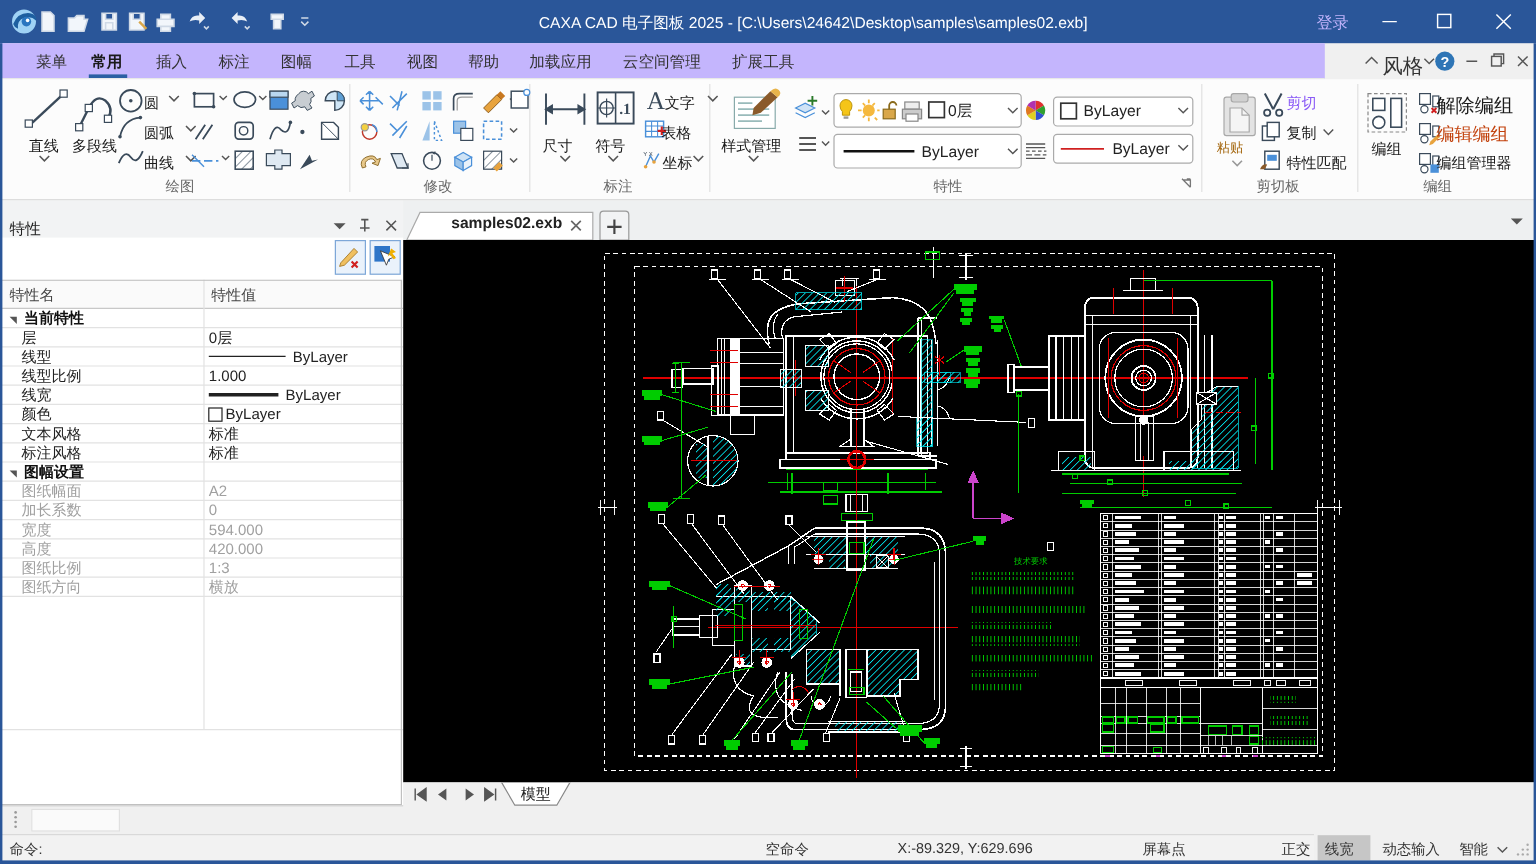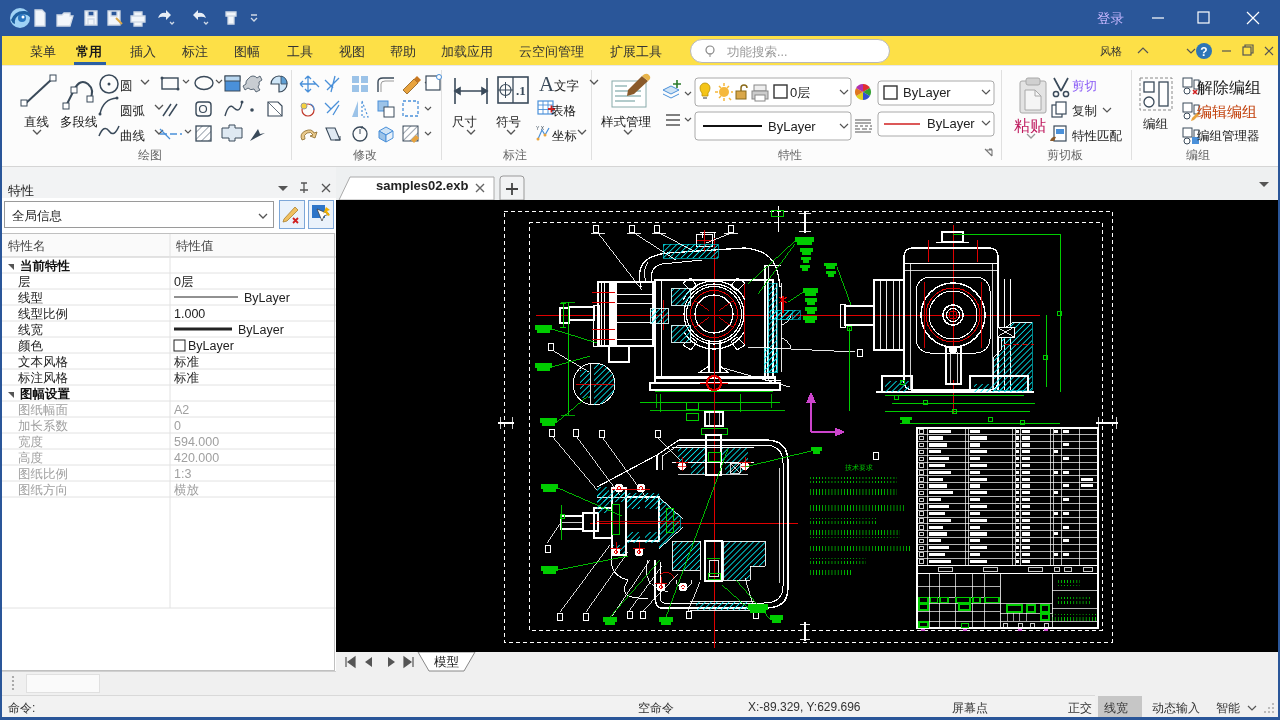--- a/index.html
+++ b/index.html
@@ -1,17 +1,17 @@
 <!DOCTYPE html>
 <html><head><meta charset="utf-8"><style>
 *{margin:0;padding:0;box-sizing:border-box}
 html,body{width:1280px;height:720px;overflow:hidden;font-family:"Liberation Sans",sans-serif;position:relative;background:#f0f0f0}
 .abs{position:absolute}
 .titlebar{left:0;top:0;width:1280px;height:36px;background:#2a5699;color:#fff}
-.menubar{left:0;top:36px;width:1280px;height:30px;background:#fde047;border-bottom:1px solid #e8e8e8}
+.menubar{left:0;top:36px;width:1104px;height:30px;background:#c4b5fd;border-bottom:1px solid #e8e8e8}
 .ribbon{left:0;top:66px;width:1280px;height:101px;background:#fcfcfc;border-bottom:1px solid #d5d5d5}
 .gsep{position:absolute;top:4px;bottom:6px;width:1px;background:#e0e0e0}
 .glabel{position:absolute;bottom:2px;font-size:12px;color:#666;width:120px;text-align:center}
 .tabstrip{left:336px;top:167px;width:944px;height:33px;background:#eef0f1}
 .panel{left:0;top:167px;width:336px;height:504px;background:#f2f3f4}
 .canvas{left:336px;top:200px;width:944px;height:452px;background:#000}
 .mtabs{left:336px;top:652px;width:944px;height:43px;background:#f0f0f0}
 .statusbar{left:0;top:695px;width:1095px;height:22px;background:#f2f2f2;border-top:1px solid #d9d9d9;font-size:12px;color:#333}
 .bstrip{left:0;top:717px;width:1280px;height:3px;background:#2a5699}
 .t{position:absolute;white-space:nowrap}
@@ -30,58 +30,52 @@
 <path d="M78 3 h12 v14 h-12 z M81 3 v5 h6 v-5" fill="#f2f6fb" stroke="#cfd9e6"></path>
       <path d="M86 10 l6 6" stroke="#d9a74a" stroke-width="2"></path>
 <path d="M101 8 h14 v6 h-14 z M104 8 v-4 h8 v4 M104 14 v4 h8 v-4" fill="#f2f6fb" stroke="#cfd9e6"></path>
 <path d="M128 10 q2 -6 8 -5 l0 -3 5 5 -5 5 0 -3 q-5 -1 -8 1z" fill="#e8eef6" stroke="none"></path>
       <path d="M140 14 l2 2 2 -2" stroke="#cfd9e6"></path>
 <path d="M163 10 q-2 -6 -8 -5 l0 -3 -5 5 5 5 0 -3 q5 -1 8 1z" fill="#e8eef6" stroke="none" transform="translate(13,0)"></path>
       <path d="M174 14 l2 2 2 -2" stroke="#cfd9e6"></path>
 <path d="M196 4 h10 v4 h-10z M198 8 v8 h6 v-8" fill="#f2f6fb" stroke="#cfd9e6"></path>
 <path d="M221 7 h6 M221 10 l3 3 3 -3" stroke="#cfd9e6"></path>
 </svg>
+<div class="t" style="left:449px;top:10px;font-size:13px;color:#fff">CAXA CAD 电子图板 2025 - [C:\Users\24642\Desktop\samples\samples02.exb]</div>
 <div class="t" style="left:1097px;top:10px;font-size:13.5px;color:#c4b5fd">登录</div>
 <svg class="abs" style="left:1140px;top:0" width="140" height="36" viewBox="0 0 140 36" stroke="#fff" stroke-width="1.2" fill="none">
       <path d="M12 18 h12"></path>
       <rect x="58" y="12" width="11" height="11"></rect>
       <path d="M107 12 l12 12 M119 12 l-12 12"></path>
     </svg>
 </div>
 <div class="abs menubar">
 <div class="t" style="left:30px;top:7px;font-size:13px;color:#333">菜单</div>
 <div class="t" style="left:76px;top:7px;font-size:13px;color:#1a1a1a;font-weight:bold">常用</div>
 <div class="abs" style="left:74px;top:26px;width:32px;height:3px;background:#2b5fa3"></div>
 <div class="t" style="left:130px;top:7px;font-size:13px;color:#333">插入</div>
 <div class="t" style="left:182px;top:7px;font-size:13px;color:#333">标注</div>
 <div class="t" style="left:234px;top:7px;font-size:13px;color:#333">图幅</div>
 <div class="t" style="left:287px;top:7px;font-size:13px;color:#333">工具</div>
 <div class="t" style="left:339px;top:7px;font-size:13px;color:#333">视图</div>
 <div class="t" style="left:390px;top:7px;font-size:13px;color:#333">帮助</div>
 <div class="t" style="left:441px;top:7px;font-size:13px;color:#333">加载应用</div>
 <div class="t" style="left:519px;top:7px;font-size:13px;color:#333">云空间管理</div>
 <div class="t" style="left:610px;top:7px;font-size:13px;color:#333">扩展工具</div>
-<div class="abs" style="left:690px;top:3px;width:200px;height:24px;border:1px solid #b8b8b8;border-radius:12px;background:#fff">
-      <svg class="abs" style="left:12px;top:4px" width="14" height="16" viewBox="0 0 14 16" fill="none" stroke="#888" stroke-width="1.2">
-        <circle cx="7" cy="6" r="4"></circle>
-        <path d="M5.5 10 h3 M6 12 h2"></path>
-      </svg>
-      <div class="t" style="left:36px;top:4px;font-size:12.5px;color:#999">功能搜索...</div>
-    </div>
 <svg class="abs" style="left:1130px;top:0" width="150" height="30" viewBox="0 0 150 30" fill="none" stroke="#555" stroke-width="1.2">
       <path d="M8 17 l5 -5 5 5"></path>
       <path d="M57 13 l4 4 4 -4"></path>
       <circle cx="74" cy="15" r="8" fill="#2e75b6" stroke="none"></circle>
       <text x="74" y="20" font-size="12" font-weight="bold" fill="#fff" stroke="none" text-anchor="middle" font-family="Liberation Sans">?</text>
       <path d="M92 15 h9"></path>
       <rect x="113" y="11" width="8" height="8"></rect>
       <path d="M115 11 v-2 h8 v8 h-2"></path>
       <path d="M135 11 l8 8 M143 11 l-8 8"></path>
     </svg>
-<div class="t" style="left:1100px;top:8px;font-size:11px;color:#333">风格</div>
+<div class="t" style="left:1152px;top:8px;font-size:17px;color:#333">风格</div>
 </div>
 <div class="abs ribbon">
 <div class="gsep" style="left:291px"></div>
 <div class="gsep" style="left:441px"></div>
 <div class="gsep" style="left:591px"></div>
 <div class="gsep" style="left:1001px"></div>
 <div class="gsep" style="left:1131px"></div>
 <div class="glabel" style="left:90px">绘图</div>
 <div class="glabel" style="left:305px">修改</div>
 <div class="glabel" style="left:455px">标注</div>
@@ -341,21 +335,21 @@
           <rect width="5" height="5" fill="#fff"></rect>
           <line x1="0" y1="0" x2="0" y2="5" stroke="#5a6a7a" stroke-width="1.2"></line>
         </pattern>
       </defs>
     </svg>
 <div class="t" style="left:24px;top:48px;font-size:12.5px;color:#1a1a1a">直线</div>
 <div class="t" style="left:60px;top:48px;font-size:12.5px;color:#1a1a1a">多段线</div>
 <div class="t" style="left:452px;top:48px;font-size:12.5px;color:#1a1a1a">尺寸</div>
 <div class="t" style="left:496px;top:48px;font-size:12.5px;color:#1a1a1a">符号</div>
 <div class="t" style="left:601px;top:48px;font-size:12.5px;color:#1a1a1a">样式管理</div>
-<div class="t" style="left:1014px;top:50px;font-size:16px;color:#be185d">粘贴</div>
+<div class="t" style="left:1014px;top:50px;font-size:11px;color:#a16207">粘贴</div>
 <div class="t" style="left:1143px;top:50px;font-size:12.5px;color:#1a1a1a">编组</div>
 <div class="t" style="left:120px;top:12px;font-size:12.5px;color:#1a1a1a">圆</div>
 <div class="t" style="left:120px;top:37px;font-size:12.5px;color:#1a1a1a">圆弧</div>
 <div class="t" style="left:120px;top:62px;font-size:12.5px;color:#1a1a1a">曲线</div>
 <div class="t" style="left:554px;top:12px;font-size:12.5px;color:#1a1a1a">文字</div>
 <div class="t" style="left:551px;top:37px;font-size:12.5px;color:#1a1a1a">表格</div>
 <div class="t" style="left:552px;top:62px;font-size:12.5px;color:#1a1a1a">坐标</div>
 <div class="t" style="left:1072px;top:12px;font-size:12.5px;color:#8b5cf6">剪切</div>
 <div class="t" style="left:1072px;top:37px;font-size:12.5px;color:#1a1a1a">复制</div>
 <div class="t" style="left:1072px;top:62px;font-size:12.5px;color:#1a1a1a">特性匹配</div>
@@ -374,26 +368,20 @@
 <div class="t" style="left:40px;top:11px;font-size:13px;font-weight:bold;color:#222">samples02.exb</div>
 </div>
 <div class="abs panel">
 <div class="abs" style="left:0;top:31px;width:336px;height:35px;background:#fff"></div>
 <div class="t" style="left:8px;top:15px;font-size:13px;color:#222">特性</div>
 <svg class="abs" style="left:276px;top:14px" width="56" height="14" viewBox="0 0 56 14" fill="none" stroke="#555" stroke-width="1.3">
       <path d="M2 5 l5 5 5 -5 z" fill="#555" stroke="none"></path>
       <path d="M28 2 v7 M24 9 h8 M28 9 v3 M25 2 h6"></path>
       <path d="M46 3 l8 8 M54 3 l-8 8"></path>
     </svg>
-<div class="abs" style="left:4px;top:34px;width:270px;height:27px;background:#fff;border:1px solid #9a9a9a">
-      <div class="t" style="left:7px;top:6px;font-size:12.5px;color:#222">全局信息</div>
-      <svg class="abs" style="right:4px;top:10px" width="12" height="8">
-        <path d="M2 2 l4 4 4 -4" stroke="#555" fill="none" stroke-width="1.3"></path>
-      </svg>
-    </div>
 <div class="abs" style="left:279px;top:33px;width:26px;height:29px;border:1px solid #7da7d8;background:#eaf2fb"><svg width="24" height="27" viewBox="0 0 24 27">
         <path d="M4 18 L15 6 l3 3 -11 11 -4 1z" fill="#f0c060" stroke="#a98030" stroke-width="0.8"></path>
         <path d="M13 17 l5 5 M18 17 l-5 5" stroke="#d02020" stroke-width="1.8"></path>
       </svg></div>
 <div class="abs" style="left:308px;top:33px;width:26px;height:29px;border:1px solid #7da7d8;background:#eaf2fb"><svg width="24" height="27" viewBox="0 0 24 27">
         <rect x="3" y="4" width="13" height="13" fill="#2e75c8"></rect>
         <path d="M8 8 l5 12 2 -5 5 -2z" fill="#fff" stroke="#333" stroke-width="0.7"></path>
         <path d="M17 6 l4 3 -3 1 3 4 -2 1 -3 -4 -2 2z" fill="#f0b000"></path>
       </svg></div>
 <svg class="abs" style="left:0;top:66px" width="336" height="438" viewBox="0 0 336 438">

